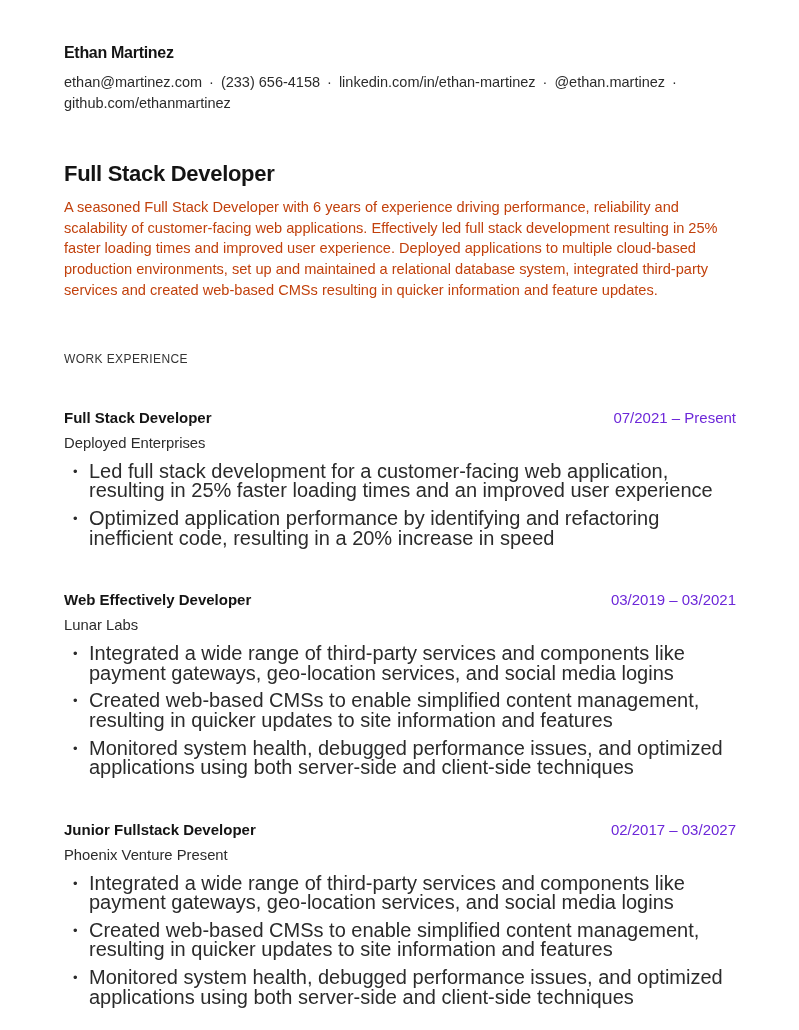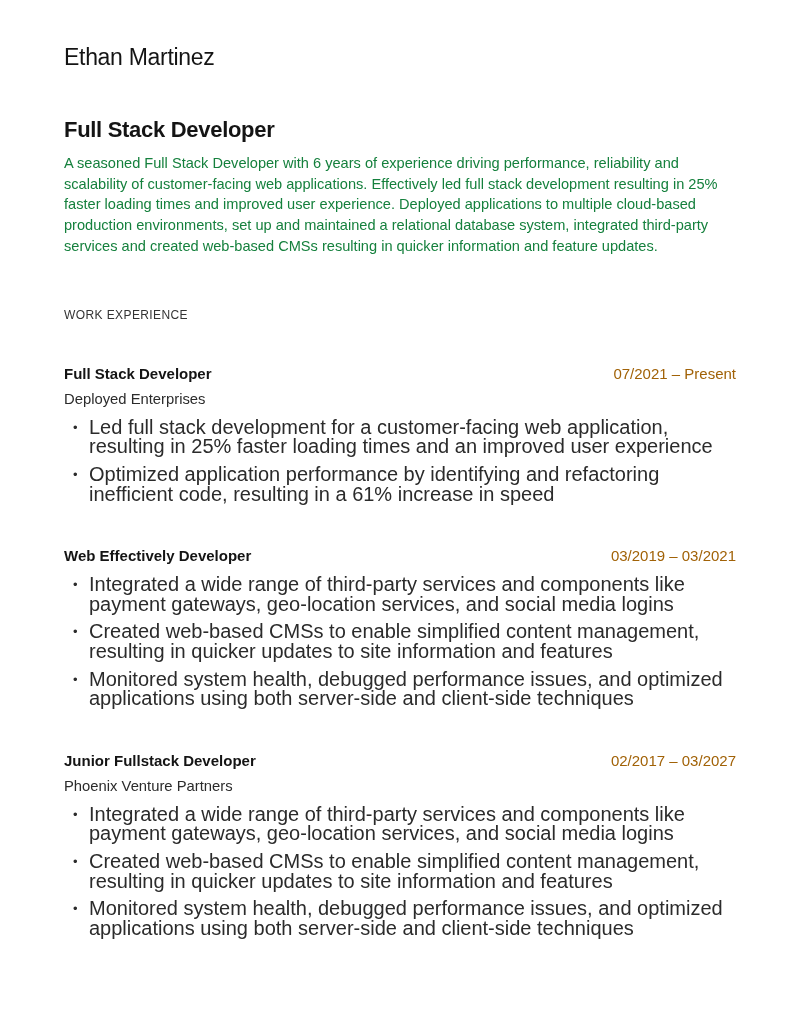--- a/index.html
+++ b/index.html
@@ -10,22 +10,22 @@
     color: #2b2b2b;
     -webkit-font-smoothing: antialiased;
   }
   .page {
     width: 799px;
     height: 1030px;
     padding: 44px 63px 0 64px;
   }
   
   .name {
-    font-size: 23px;
-    font-weight: 400;
+    font-size: 16px;
+    font-weight: 700;
     color: #141414;
     letter-spacing: -0.3px;
     line-height: 1.15;
   }
   .contact-line {
     margin-top: 10px;
     font-size: 14.5px;
     line-height: 21px;
     color: #2b2b2b;
   }
@@ -41,21 +41,21 @@
     font-size: 22px;
     font-weight: 700;
     color: #141414;
     letter-spacing: -0.3px;
     line-height: 1.2;
   }
   .summary-text {
     margin-top: 9px;
     font-size: 14.6px;
     line-height: 20.8px;
-    color: #15803d;
+    color: #c2410c;
   }
   
   .section-label {
     margin-top: 51px;
     font-size: 12px;
     letter-spacing: 0.4px;
     color: #333333;
   }
   .job { margin-top: 43px; }
   .job-header {
@@ -64,21 +64,21 @@
     align-items: baseline;
   }
   .job-title {
     font-size: 15px;
     font-weight: 700;
     color: #141414;
   }
   .job-dates {
     font-size: 15px;
     font-weight: 400;
-    color: #a16207;
+    color: #6d28d9;
     text-align: right;
   }
   .job-company {
     margin-top: 9px;
     font-size: 14.8px;
     color: #2b2b2b;
   }
   .bullet-list {
     margin-top: 11px;
     list-style: none;
@@ -100,60 +100,64 @@
     color: #2b2b2b;
   }
 </style>
 </head>
 <body>
 
 <div class="page">
 
   <div>
     <div class="name">Ethan Martinez</div>
+    <div class="contact-line">
+      <span class="contact-item">ethan@martinez.com</span><span class="sep">·</span><span class="contact-item">(233) 656-4158</span><span class="sep">·</span><span class="contact-item">linkedin.com/in/ethan-martinez</span><span class="sep">·</span><span class="contact-item">@ethan.martinez</span><span class="sep">·</span><span class="contact-item">github.com/ethanmartinez</span>
+    </div>
   </div>
 
   <div>
     <div class="summary-title">Full Stack Developer</div>
     <div class="summary-text">A seasoned Full Stack Developer with 6 years of experience driving performance, reliability and scalability of customer-facing web applications. Effectively led full stack development resulting in 25% faster loading times and improved user experience. Deployed applications to multiple cloud-based production environments, set up and maintained a relational database system, integrated third-party services and created web-based CMSs resulting in quicker information and feature updates.</div>
   </div>
 
   <div>
     <div class="section-label">WORK EXPERIENCE</div>
 
     <div class="job">
       <div class="job-header">
         <span class="job-title">Full Stack Developer</span>
         <span class="job-dates">07/2021 – Present</span>
       </div>
       <div class="job-company">Deployed Enterprises</div>
       <ul class="bullet-list">
         <li>Led full stack development for a customer-facing web application, resulting in 25% faster loading times and an improved user experience</li>
-        <li>Optimized application performance by identifying and refactoring inefficient code, resulting in a 61% increase in speed</li>
+        <li>Optimized application performance by identifying and refactoring inefficient code, resulting in a 20% increase in speed</li>
       </ul>
     </div>
 
     <div class="job">
       <div class="job-header">
         <span class="job-title">Web Effectively Developer</span>
         <span class="job-dates">03/2019 – 03/2021</span>
       </div>
+      <div class="job-company">Lunar Labs</div>
       <ul class="bullet-list">
         <li>Integrated a wide range of third-party services and components like payment gateways, geo-location services, and social media logins</li>
         <li>Created web-based CMSs to enable simplified content management, resulting in quicker updates to site information and features</li>
         <li>Monitored system health, debugged performance issues, and optimized applications using both server-side and client-side techniques</li>
       </ul>
     </div>
 
     <div class="job">
       <div class="job-header">
         <span class="job-title">Junior Fullstack Developer</span>
         <span class="job-dates">02/2017 – 03/2027</span>
       </div>
-      <div class="job-company">Phoenix Venture Partners</div>
+      <div class="job-company">Phoenix Venture Present</div>
       <ul class="bullet-list">
         <li>Integrated a wide range of third-party services and components like payment gateways, geo-location services, and social media logins</li>
         <li>Created web-based CMSs to enable simplified content management, resulting in quicker updates to site information and features</li>
         <li>Monitored system health, debugged performance issues, and optimized applications using both server-side and client-side techniques</li>
       </ul>
     </div>
   </div>
 
 </div>
 

